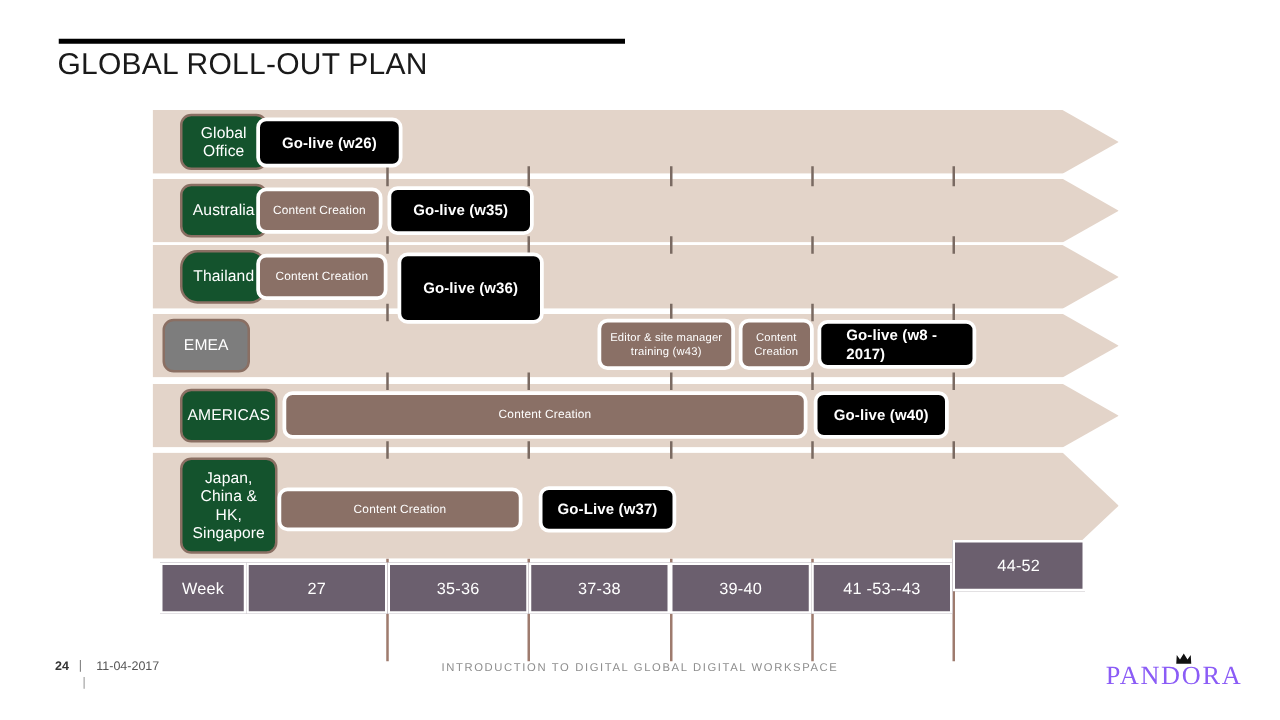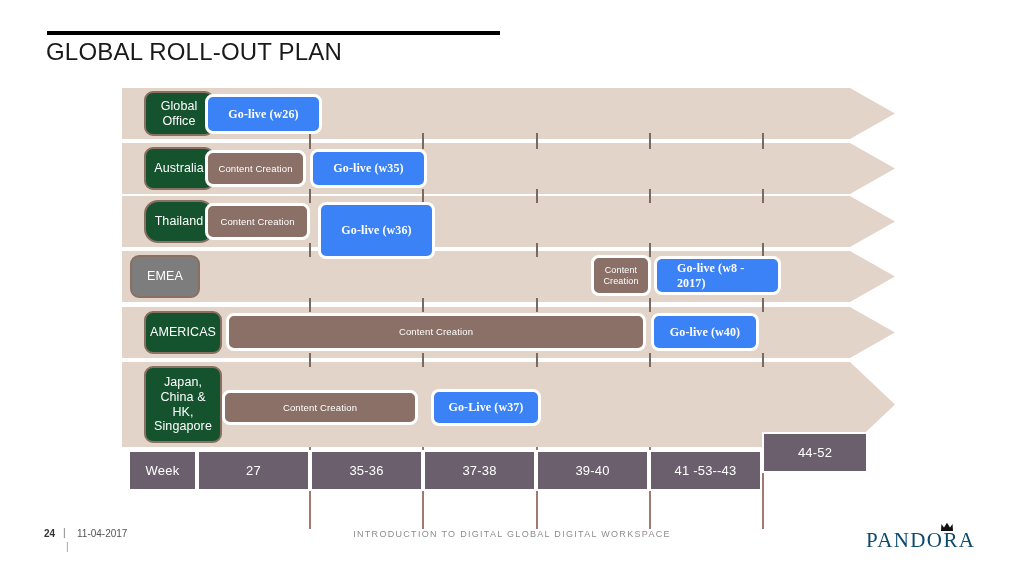--- a/index.html
+++ b/index.html
@@ -84,25 +84,24 @@
     text-align: center;
     color: #ffffff;
     line-height: 1.2;
   }
   .task-box.content {
     background: #8a7066;
     font-size: 9.5px;
     letter-spacing: 0.15px;
   }
   .task-box.golive {
-    background: #3b82f6;
+    background: #000000;
     font-size: 12px;
     font-weight: bold;
     letter-spacing: 0.1px;
-    font-family: Liberation Serif, serif;
   }
   .task-box.content.multiline { font-size: 9px; }
 
   
   .tick {
     position: absolute;
     width: 1.6px;
     background: #7a6a62;
   }
 
@@ -174,25 +173,25 @@
     left: 866px;
     top: 519px;
     width: 128px;
     height: 34px;
   }
   #logo-text {
     position: absolute;
     left: 0;
     top: 9px;
     width: 128px;
-    text-align: left;
+    text-align: right;
     font-family: "Liberation Serif", serif;
     font-size: 21px;
     letter-spacing: 1.4px;
-    color: #0c4a6e;
+    color: #8b5cf6;
     white-space: nowrap;
   }
   #logo-crown {
     position: absolute;
     left: 74px;
     top: 3px;
     width: 14px;
     height: 10px;
   }
 </style>
@@ -252,20 +251,21 @@
 
   <div class="row-label green" style="left:130px;top:147px;width:70px;height:43px;">Australia</div>
   <div class="task-box content" style="left:205px;top:150px;width:101px;height:37px;">Content Creation</div>
   <div class="task-box golive" style="left:310px;top:149px;width:117px;height:39px;">Go-live  (w35)</div>
 
   <div class="row-label green" style="left:130px;top:200px;width:70px;height:43px;border-radius:14px;">Thailand</div>
   <div class="task-box content" style="left:205px;top:203px;width:105px;height:37px;">Content Creation</div>
   <div class="task-box golive" style="left:318px;top:202px;width:117px;height:57px;">Go-live (w36)</div>
 
   <div class="row-label grey" style="left:130px;top:255px;width:70px;height:43px;">EMEA</div>
+  <div class="task-box content multiline" style="left:478px;top:255px;width:110px;height:41px;">Editor &amp; site manager training (w43)</div>
   <div class="task-box content multiline" style="left:591px;top:255px;width:60px;height:41px;white-space:pre-line;">Content
 Creation</div>
   <div class="task-box golive" style="left:654px;top:256px;width:127px;height:39px;padding:0 20px;justify-content:flex-start;text-align:left;">Go-live (w8 - 2017)</div>
 
   <div class="row-label green" style="left:130px;top:311px;width:78px;height:43px;">AMERICAS</div>
   <div class="task-box content" style="left:226px;top:313px;width:420px;height:38px;">Content Creation</div>
   <div class="task-box golive" style="left:651px;top:313px;width:108px;height:38px;">Go-live (w40)</div>
 
   <div class="row-label green" style="left:130px;top:366px;width:78px;height:77px;white-space:pre-line;">Japan,
 China &amp;

